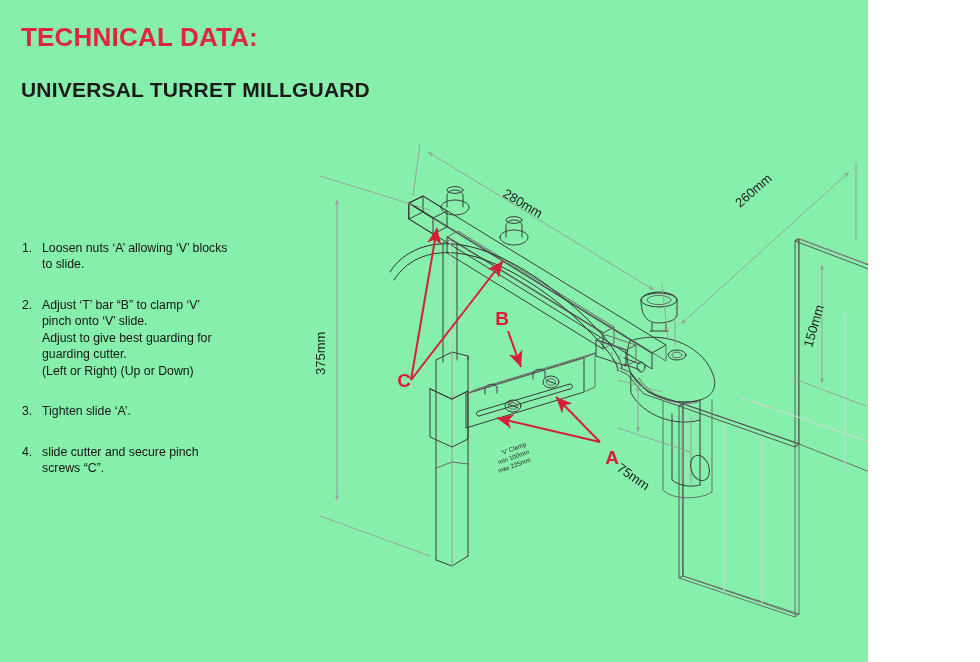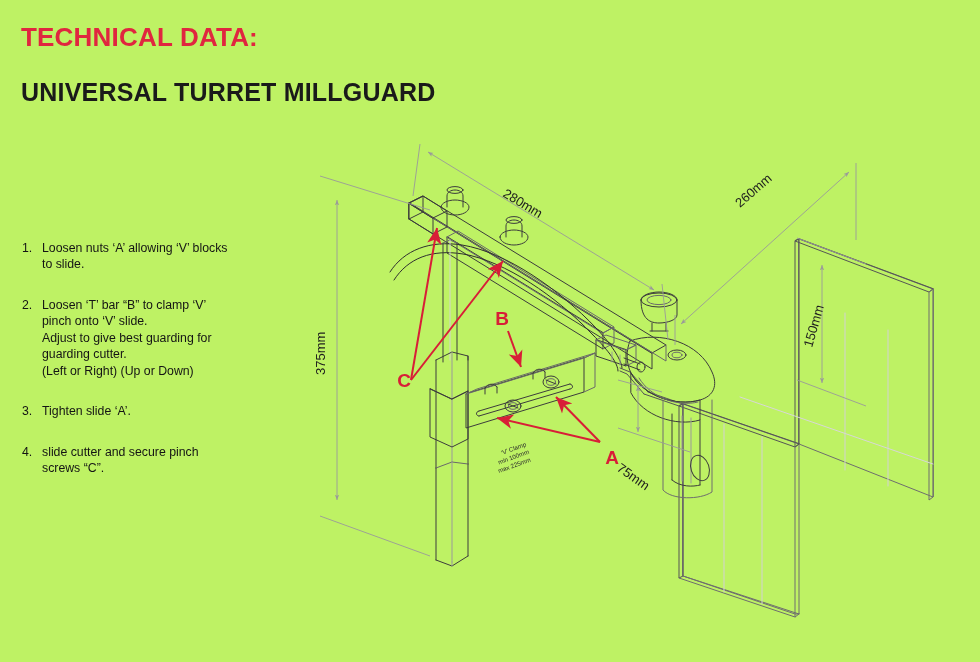--- a/index.html
+++ b/index.html
@@ -7,42 +7,42 @@
     margin: 0;
     padding: 0;
     background: #ffffff;
   }
   body {
     font-family: "Liberation Sans", sans-serif;
     color: #1a1a1a;
   }
   #page {
     position: relative;
-    width: 980px;
+    width: 868px;
     height: 662px;
-    background: #bef264;
+    background: #86efac;
     overflow: hidden;
   }
 
   
   #title-main {
     position: absolute;
     left: 21px;
     top: 22px;
     font-size: 26px;
     font-weight: bold;
     letter-spacing: 0.2px;
     color: #e0263f;
     white-space: nowrap;
   }
   #title-sub {
     position: absolute;
     left: 21px;
     top: 78px;
-    font-size: 25px;
+    font-size: 21px;
     font-weight: bold;
     letter-spacing: 0.2px;
     color: #1a1a1a;
     white-space: nowrap;
   }
 
   
   #instructions {
     position: absolute;
     left: 22px;
@@ -107,21 +107,21 @@
       <div class="instr-item">
         <span class="instr-num">1.</span>
         <span class="instr-lines">
           <span class="instr-line">Loosen nuts ‘A’ allowing ‘V’ blocks</span>
           <span class="instr-line">to slide.</span>
         </span>
       </div>
       <div class="instr-item">
         <span class="instr-num">2.</span>
         <span class="instr-lines">
-          <span class="instr-line">Loosen ‘T’ bar “B” to clamp ‘V’</span>
+          <span class="instr-line">Adjust ‘T’ bar “B” to clamp ‘V’</span>
           <span class="instr-line">pinch onto ‘V’ slide.</span>
           <span class="instr-line">Adjust to give best guarding for</span>
           <span class="instr-line">guarding cutter.</span>
           <span class="instr-line">(Left or Right) (Up or Down)</span>
         </span>
       </div>
       <div class="instr-item">
         <span class="instr-num">3.</span>
         <span class="instr-lines">
           <span class="instr-line">Tighten slide ‘A’.</span>

